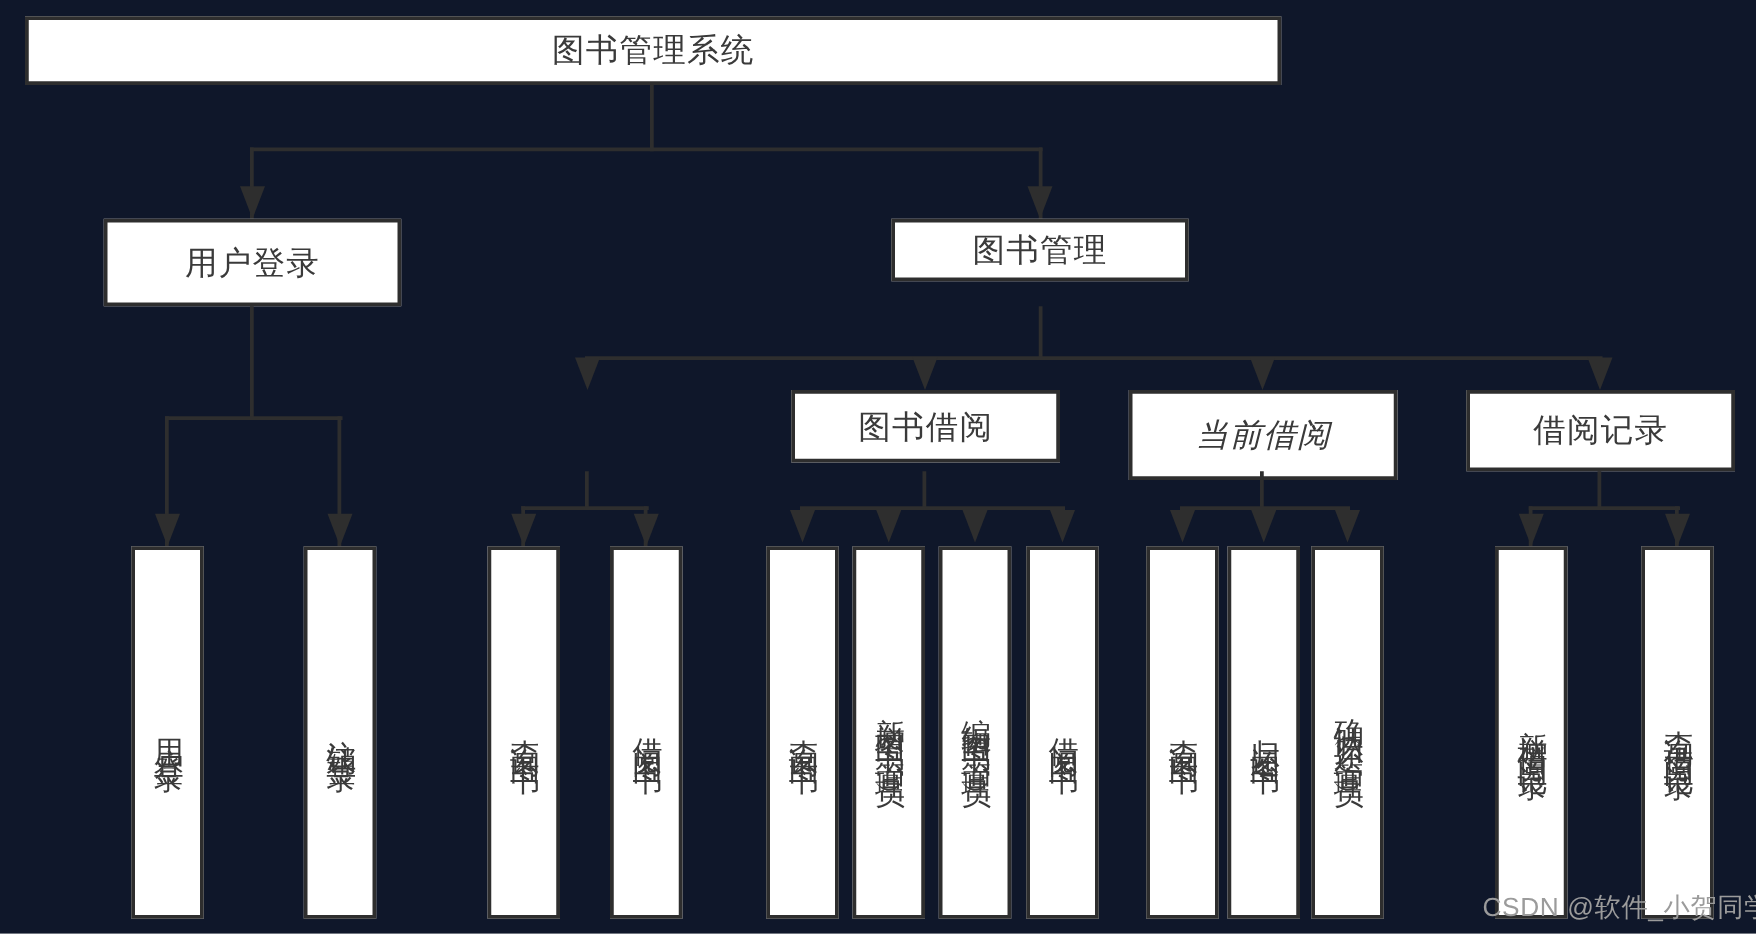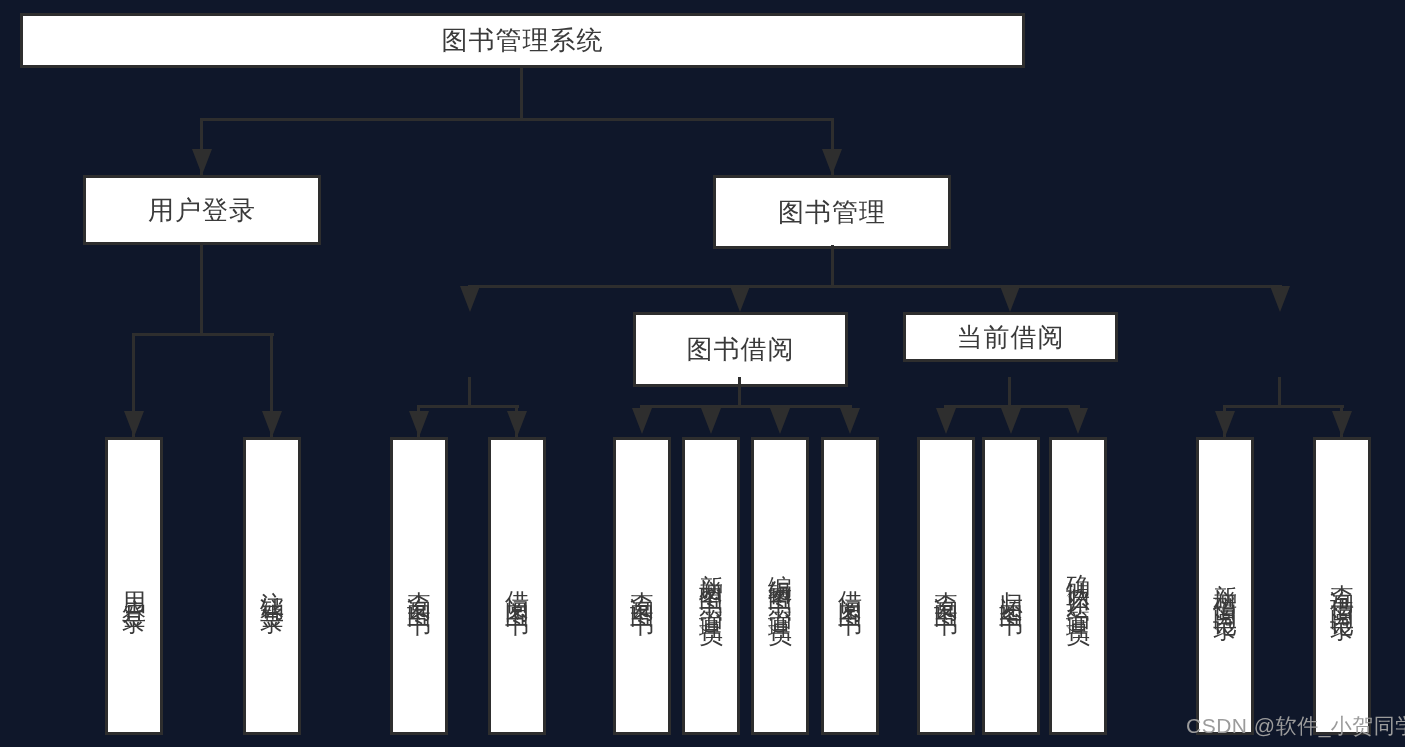--- a/index.html
+++ b/index.html
@@ -74,43 +74,46 @@
   <div class="vl" style="left:520px; top:68px; height:53px;"></div>
   <div class="hl" style="left:200px; top:118px; width:634px;"></div>
   <div class="vl" style="left:200px; top:118px; height:57px;"></div>
   <div class="vl" style="left:831px; top:118px; height:57px;"></div>
   <div class="ah" style="left:192px; top:149px;"></div>
   <div class="ah" style="left:822px; top:149px;"></div>
 
   <div class="hbox" style="left:83px; top:175px; width:238px; height:70px;">
     <span>用户登录</span>
   </div>
-  <div class="hbox" style="left:713px; top:175px; width:238px; height:74px;">
+  <div class="hbox" style="left:713px; top:175px; width:238px; height:50px;">
     <span>图书管理</span>
   </div>
 
   <div class="vl" style="left:200px; top:245px; height:91px;"></div>
   <div class="hl" style="left:132px; top:333px; width:142px;"></div>
   <div class="vl" style="left:132px; top:333px; height:104px;"></div>
   <div class="vl" style="left:270px; top:333px; height:104px;"></div>
   <div class="ah" style="left:124px; top:411px;"></div>
   <div class="ah" style="left:262px; top:411px;"></div>
 
   <div class="vl" style="left:831px; top:245px; height:43px;"></div>
   <div class="hl" style="left:468px; top:285px; width:814px;"></div>
   <div class="ah" style="left:460px; top:286px;"></div>
   <div class="ah" style="left:730px; top:286px;"></div>
   <div class="ah" style="left:1000px; top:286px;"></div>
   <div class="ah" style="left:1270px; top:286px;"></div>
 
-  <div class="hbox" style="left:633px; top:312px; width:215px; height:75px;">
+  <div class="hbox" style="left:633px; top:312px; width:215px; height:58px;">
     <span>图书借阅</span>
   </div>
-  <div class="hbox" style="left:903px; top:312px; width:215px; height:50px;">
+  <div class="hbox" style="left:903px; top:312px; width:215px; height:72px;font-style:italic;">
     <span>当前借阅</span>
+  </div>
+  <div class="hbox" style="left:1173px; top:312px; width:215px; height:65px;">
+    <span>借阅记录</span>
   </div>
 
   <div class="vl" style="left:468px; top:377px; height:31px;"></div>
   <div class="hl" style="left:417px; top:405px; width:102px;"></div>
   <div class="vl" style="left:417px; top:405px; height:32px;"></div>
   <div class="vl" style="left:515px; top:405px; height:32px;"></div>
   <div class="ah" style="left:409px; top:411px;"></div>
   <div class="ah" style="left:507px; top:411px;"></div>
 
   <div class="vl" style="left:738px; top:377px; height:31px;"></div>

